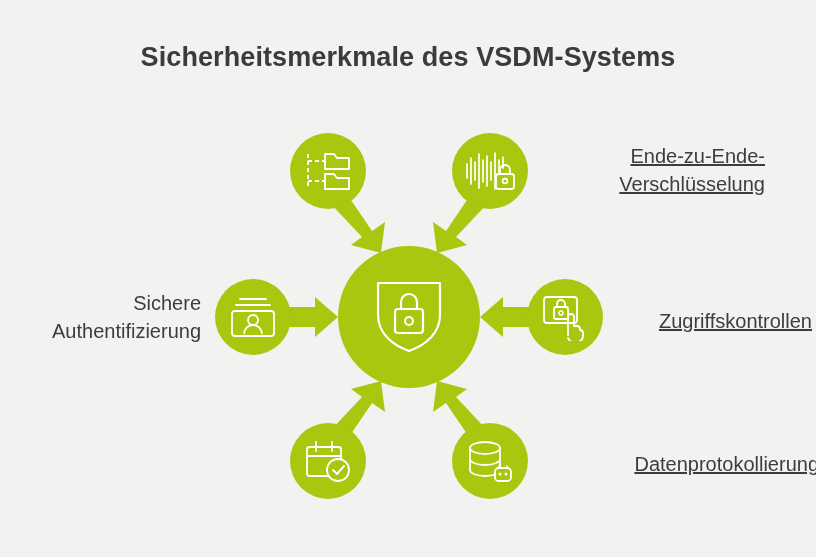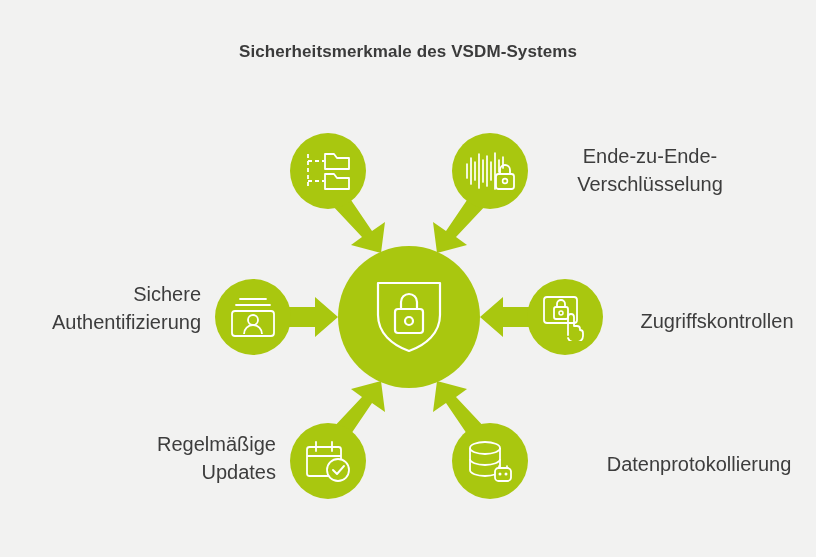--- a/index.html
+++ b/index.html
@@ -15,21 +15,21 @@
     width: 816px;
     height: 557px;
     background: #f2f2f1;
   }
   #title {
     position: absolute;
     top: 42px;
     left: 0;
     width: 816px;
     text-align: center;
-    font-size: 17px;
+    font-size: 27px;
     font-weight: bold;
     color: #3b3b3b;
     letter-spacing: 0.1px;
     white-space: nowrap;
   }
   
   #arrow-layer {
     position: absolute;
     top: 0; left: 0;
     width: 816px; height: 557px;
@@ -61,25 +61,25 @@
   }
   
   .label {
     position: absolute;
     font-size: 20px;
     color: #3d3d3d;
     line-height: 1.42;
     white-space: pre-line;
   }
   .label.right-al { text-align: right; }
-  .label.left-al  { text-align: center; }
+  .label.left-al  { text-align: right; text-decoration: underline; }
 
   #label-getrennte        { right: 554px; top: 142px; width: 200px; }
   #label-ende             { left: 535px;  top: 142px; width: 230px; }
-  #label-auth             { right: 615px; top: 280px; width: 200px; margin-left: 37px; }
+  #label-auth             { right: 615px; top: 289px; width: 200px; margin-left: 37px; }
   #label-zugriff          { left: 622px;  top: 307px; width: 190px; }
   #label-updates          { right: 540px; top: 430px; width: 210px; }
   #label-logging          { left: 537px;  top: 450px; width: 240px; margin-left: 42px; }
 </style>
 </head>
 <body>
 
 <div id="infographic">
 
   <div id="title">Sicherheitsmerkmale des VSDM-Systems</div>
@@ -243,22 +243,20 @@
       <svg width="50" height="46" viewBox="0 0 50 46" xmlns="http://www.w3.org/2000/svg">
         <rect x="4" y="9" width="34" height="29" rx="2.5" fill="none" stroke="#ffffff" stroke-width="1.8"></rect>
         <path d="M4 18 H38" fill="none" stroke="#ffffff" stroke-width="1.8"></path>
         <path d="M13 4 V13" fill="none" stroke="#ffffff" stroke-width="1.8" stroke-linecap="round"></path>
         <path d="M29 4 V13" fill="none" stroke="#ffffff" stroke-width="1.8" stroke-linecap="round"></path>
         <circle cx="35" cy="32" r="11" fill="#a9c70f" stroke="#ffffff" stroke-width="1.8"></circle>
         <path d="M30 32 l4 4 l7 -8" fill="none" stroke="#ffffff" stroke-width="1.9" stroke-linecap="round" stroke-linejoin="round"></path>
       </svg>
     </span>
   </div>
-  <div class="label right-al" id="label-updates">Regelmäßige
-Updates</div>
 
   <div class="node" style="left:452px; top:423px;">
     <span>
       <svg width="50" height="48" viewBox="0 0 50 48" xmlns="http://www.w3.org/2000/svg">
         <ellipse cx="20" cy="11" rx="15" ry="6" fill="none" stroke="#ffffff" stroke-width="1.8"></ellipse>
         <path d="M5 11 V33 a15 6 0 0 0 30 0 V11" fill="none" stroke="#ffffff" stroke-width="1.8"></path>
         <path d="M5 22 a15 6 0 0 0 30 0" fill="none" stroke="#ffffff" stroke-width="1.8"></path>
 
         <rect x="30" y="31" width="16" height="13" rx="3.5" fill="#a9c70f" stroke="#ffffff" stroke-width="1.8"></rect>
         <path d="M34 31 V29" fill="none" stroke="#ffffff" stroke-width="1.6" stroke-linecap="round"></path>

